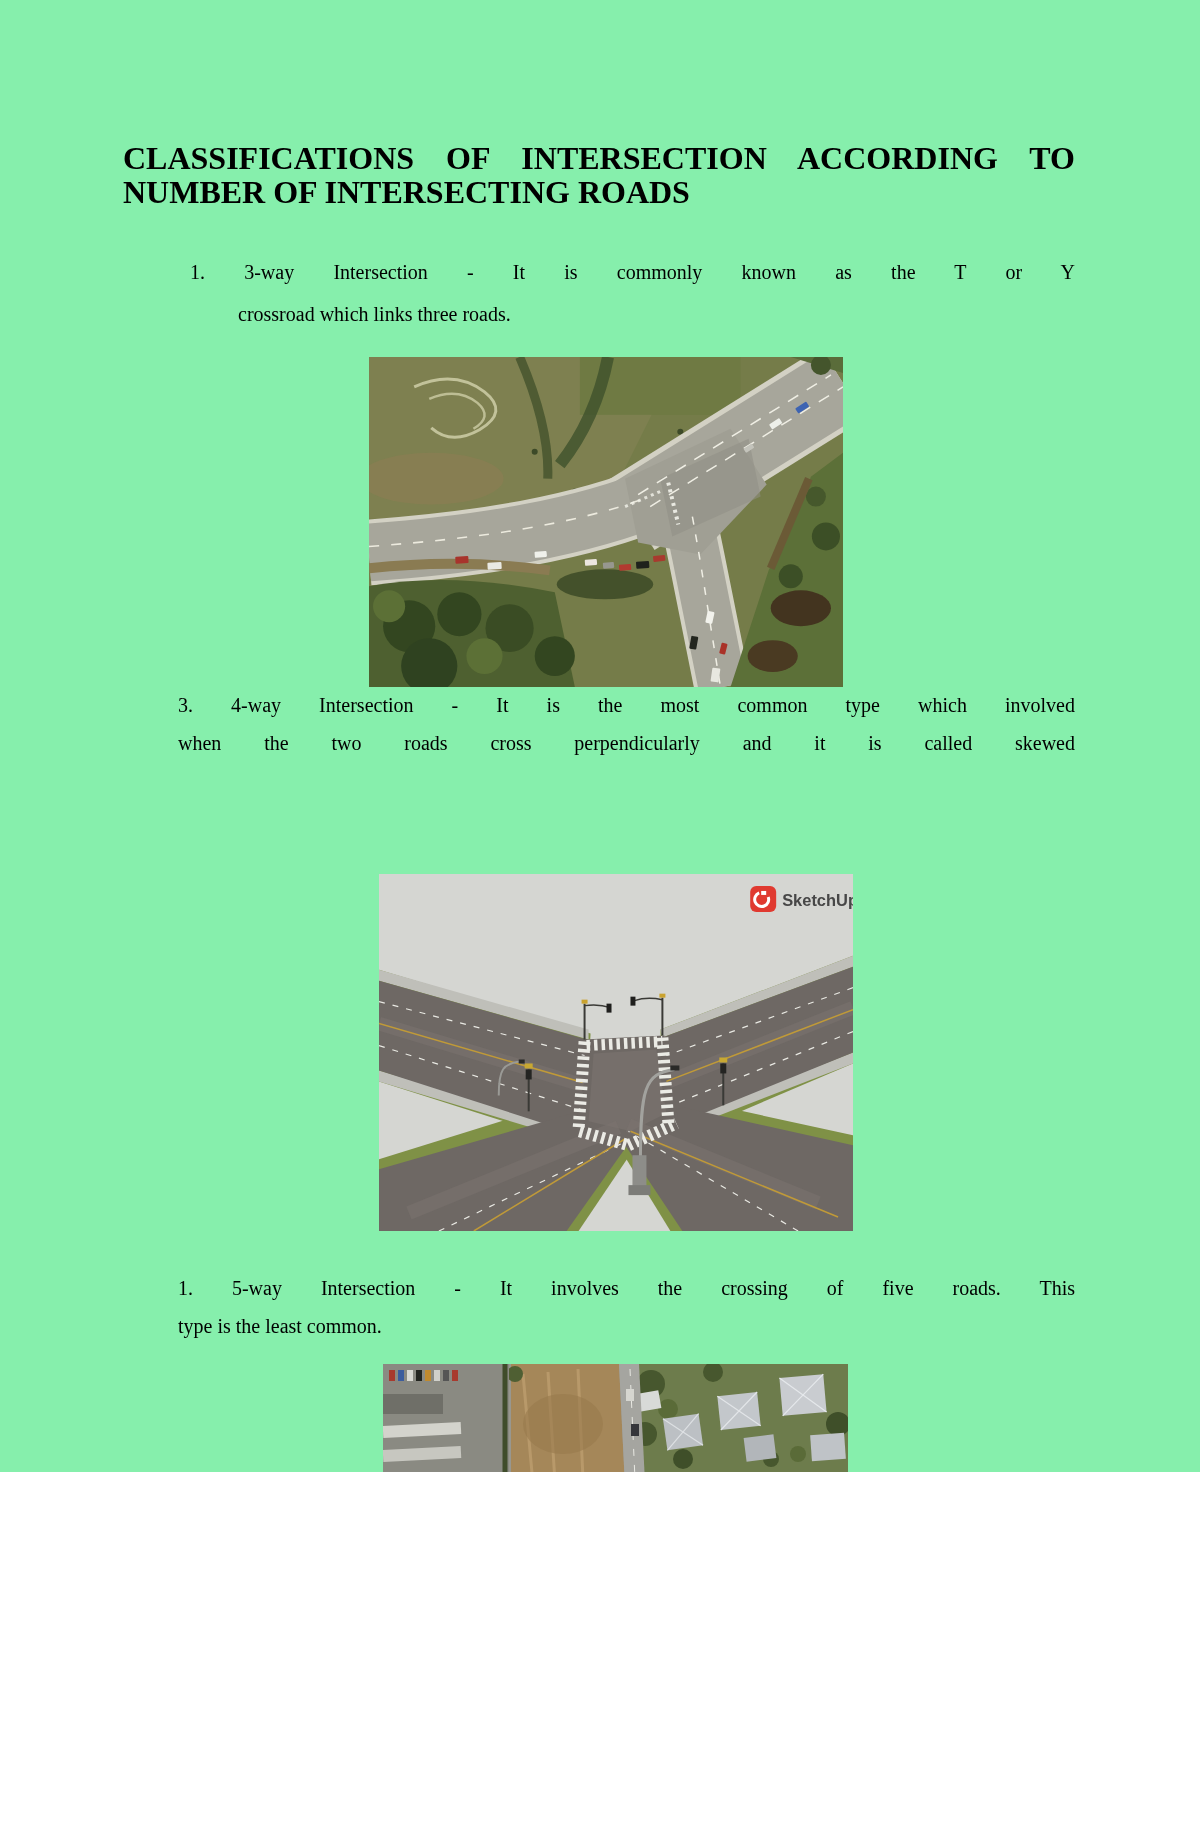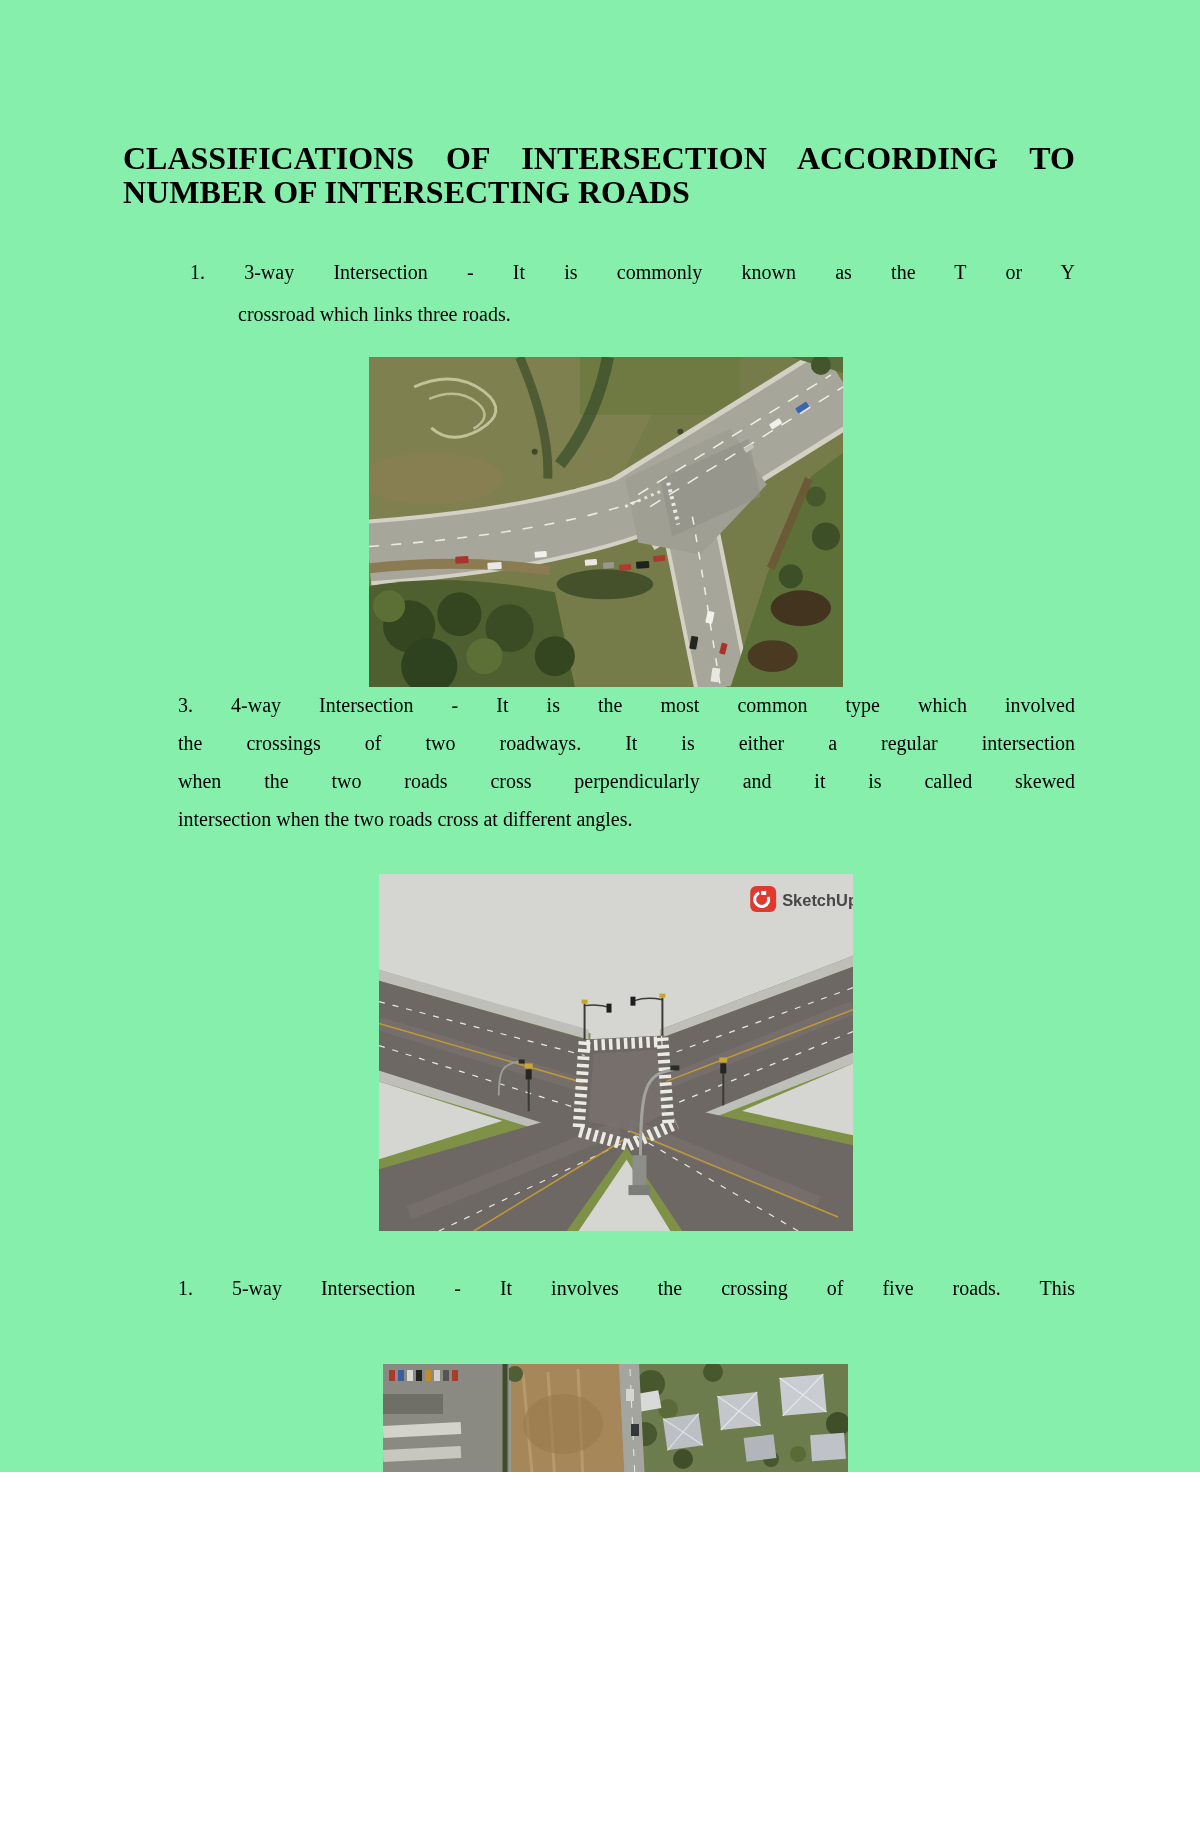--- a/index.html
+++ b/index.html
@@ -109,23 +109,21 @@
       <rect x="373" y="89" width="10" height="5" rx="1" fill="#c3c3bb" transform="rotate(-33 378 91)"></rect>
       <rect x="336" y="255" width="7" height="12" rx="1" fill="#f2f2ec" transform="rotate(12 339 261)"></rect>
       <rect x="320" y="280" width="7" height="13" rx="1" fill="#23261f" transform="rotate(10 323 286)"></rect>
       <rect x="350" y="287" width="6" height="11" rx="1" fill="#aa3228" transform="rotate(14 353 292)"></rect>
       <rect x="341" y="312" width="8" height="14" rx="1" fill="#e8e8e0" transform="rotate(8 345 319)"></rect>
     </svg>
   </figure>
 
   <div class="para p2">
     <div class="jl">3. 4-way Intersection - It is the most common type which involved</div>
-    <div class="jl">the crossings of two roadways. It is either a regular intersection</div>
     <div class="jl">when the two roads cross perpendicularly and it is called skewed</div>
-    <div>intersection when the two roads cross at different angles.</div>
   </div>
 
   <figure class="fig f2">
     <svg viewBox="0 0 475 358" preserveAspectRatio="none">
       <rect width="475" height="358" fill="#d5d6d2"></rect>
 
       <polygon points="0,96 0,208 206,274 212,160" fill="#7f9146"></polygon>
       <polygon points="475,82 475,190 288,270 282,156" fill="#7f9146"></polygon>
       <polygon points="0,286 0,358 200,358 266,260 186,228" fill="#7f9146"></polygon>
       <polygon points="475,262 475,358 292,358 232,260 310,226" fill="#7f9146"></polygon>
@@ -200,20 +198,21 @@
         <rect x="372" y="12" width="26" height="26" rx="6" fill="#e03a30"></rect>
         <path d="M381,19 a7,7 0 1 0 9,4" stroke="#ffffff" stroke-width="3" fill="none"></path>
         <rect x="383" y="17" width="5" height="4" fill="#ffffff"></rect>
         <text x="404" y="32" font-size="16.5" font-weight="bold" fill="#474747" font-family="Liberation Sans, DejaVu Sans, sans-serif">SketchUp</text>
       </g>
     </svg>
   </figure>
 
   <div class="para p3">
     <div class="jl">1. 5-way Intersection - It involves the crossing of five roads. This</div>
+    <div>type is the least common.</div>
   </div>
 
   <figure class="fig f3">
     <svg viewBox="0 0 465 344" preserveAspectRatio="none">
       <rect width="465" height="344" fill="#98978f"></rect>
 
       <rect x="250" y="0" width="215" height="120" fill="#6d7c4c"></rect>
       <circle cx="268" cy="20" r="14" fill="#47572e"></circle>
         <circle cx="262" cy="70" r="12" fill="#47572e"></circle>
       <circle cx="330" cy="8" r="10" fill="#47572e"></circle>

